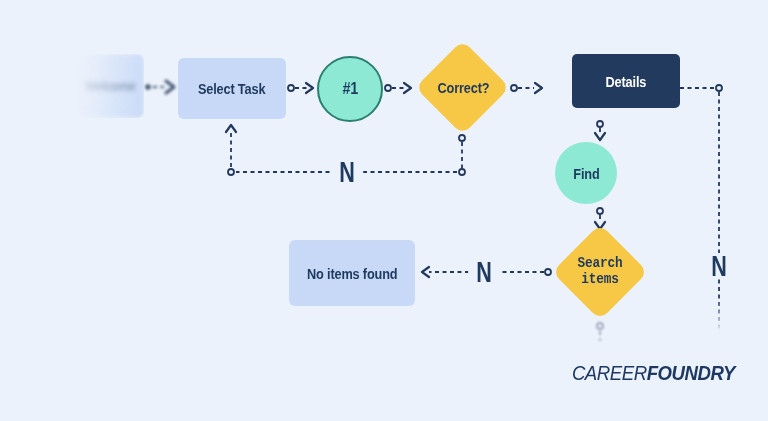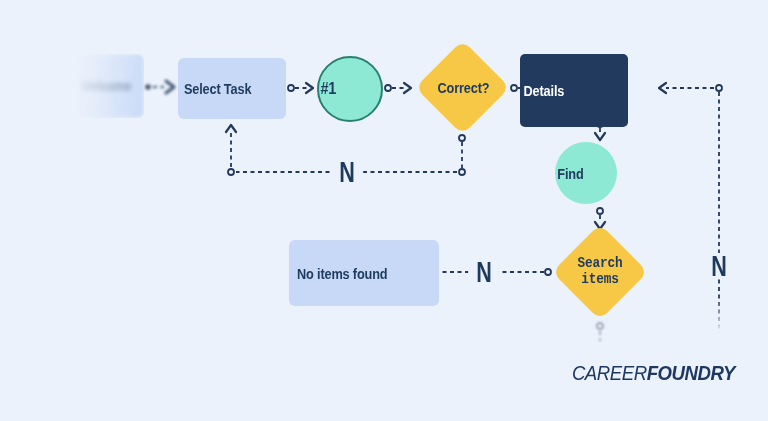--- a/index.html
+++ b/index.html
@@ -10,21 +10,21 @@
     overflow:hidden;
     font-family:"Liberation Sans", sans-serif;
   }
   svg.connectors{position:absolute;left:0;top:0;width:768px;height:421px;pointer-events:none;}
   .dash{stroke:#23395B;stroke-width:1.8;fill:none;stroke-dasharray:4 3.5;}
   .head{stroke:#23395B;stroke-width:2.2;fill:none;stroke-linecap:round;stroke-linejoin:round;}
   .conn-dot{fill:#ECF2FB;stroke:#23395B;stroke-width:1.8;}
   .blur-arrow{filter:blur(1.6px);opacity:.85;}
   .fade-below{filter:blur(1.2px);opacity:.4;}
 
-  .node{position:absolute;display:flex;align-items:center;
+  .node{position:absolute;display:flex;align-items:center;justify-content:center;
         color:#1E3A5F;font-weight:700;font-size:15px;}
   .cond{display:inline-block;transform:scaleX(.85);white-space:nowrap;letter-spacing:-.2px;}
   .box{background:#C7D9F7;border-radius:6px;}
   .box.dark{background:#213A5E;color:#FFFFFF;border-radius:5px;}
   .circle{background:#8DE9D3;border-radius:50%;}
   .circle.bordered{border:2.5px solid #2B7F72;box-sizing:border-box;}
   .diamond-rot{position:absolute;background:#F7C845;border-radius:10px;transform:rotate(45deg);}
   .diamond-label{position:absolute;display:flex;align-items:flex-end;justify-content:center;
         color:#1E3A5F;font-weight:700;font-size:15px;text-align:center;line-height:16px;}
   .diamond-label .cond{white-space:normal;}
@@ -119,34 +119,34 @@
 
   <div class="node circle bordered" style="left:317px;top:56px;width:66px;height:66px;font-size:17px;">
     <span class="cond">#1</span>
   </div>
 
   <div class="diamond-rot" style="left:429px;top:54px;width:67px;height:67px;"></div>
   <div class="diamond-label" style="left:423px;top:80px;width:80px;height:16px;">
     <span class="cond">Correct?</span>
   </div>
 
-  <div class="node box dark" style="left:520px;top:54px;width:108px;height:73px;">
+  <div class="node box dark" style="left:572px;top:54px;width:108px;height:54px;">
     <span class="cond">Details</span>
   </div>
 
   <div class="node circle" style="left:555px;top:142px;width:62px;height:62px;">
     <span class="cond">Find</span>
   </div>
 
   <div class="diamond-rot" style="left:566px;top:238px;width:68px;height:68px;"></div>
   <div class="diamond-label" style="left:570px;top:256px;width:60px;height:32px;font-family:Liberation Mono, monospace;">
     <span class="cond">Search items</span>
   </div>
 
-  <div class="node box" style="left:289px;top:240px;width:150px;height:66px;">
+  <div class="node box" style="left:289px;top:240px;width:126px;height:66px;">
     <span class="cond">No items found</span>
   </div>
 
   <div class="n-label" style="left:347px;top:172px;">
     <span>N</span>
   </div>
   <div class="n-label" style="left:484px;top:272px;">
     <span>N</span>
   </div>
   <div class="n-label" style="left:719px;top:266px;">

